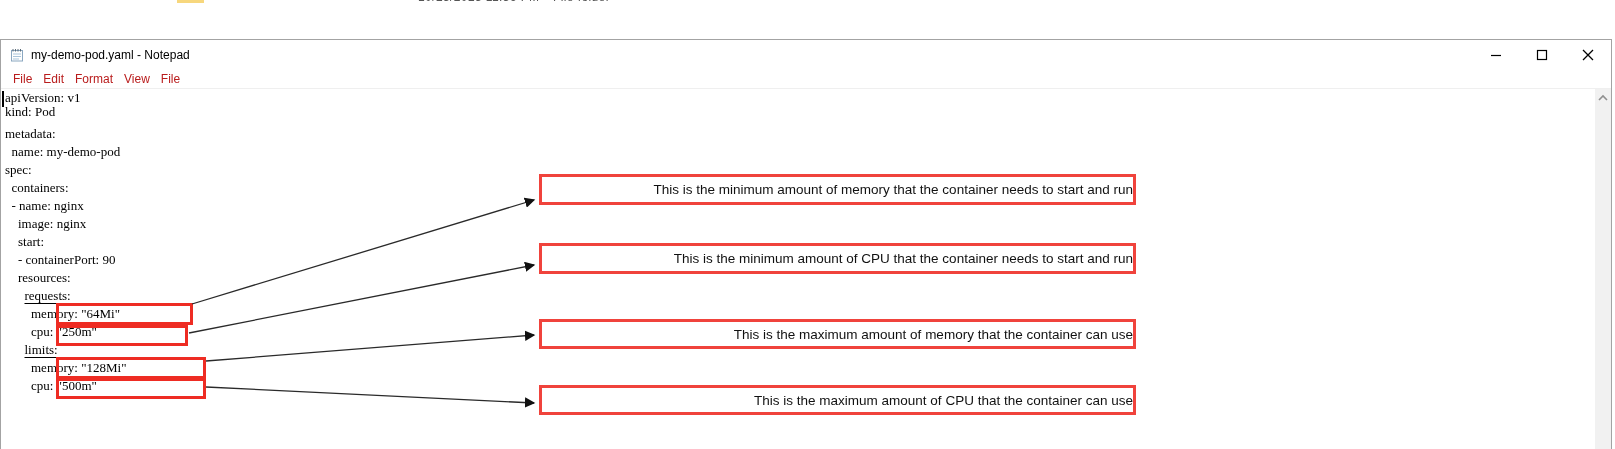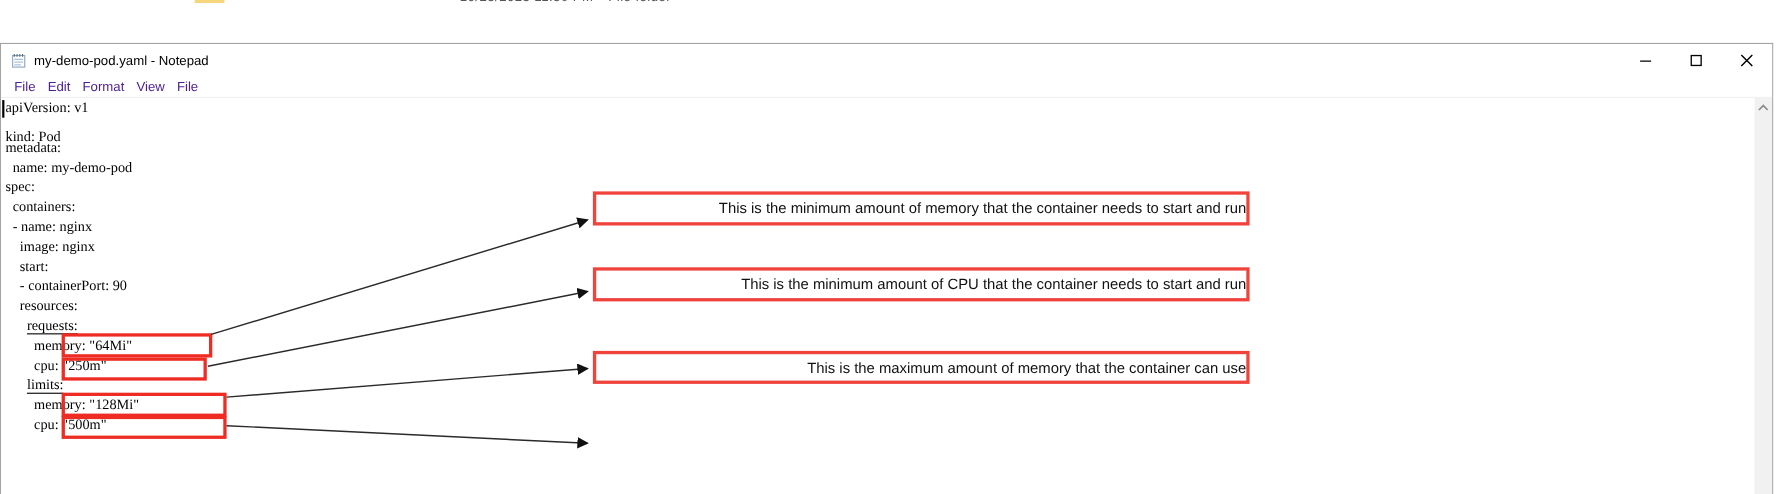--- a/index.html
+++ b/index.html
@@ -20,21 +20,21 @@
              background:#fff; border:1px solid #a3a3a3; border-bottom:none;
              display:flex; flex-direction:column;margin-top:36px; }
   .titlebar { height:29px; display:flex; align-items:center; background:#fff; flex:0 0 auto; }
   .np-icon { width:16px; height:16px; margin-left:8px; flex:0 0 auto; }
   .title { font-size:12px; color:#000; margin-left:6px; white-space:nowrap; }
   .caption-btns { margin-left:auto; display:flex; height:100%; }
   .cbtn { width:46px; height:100%; display:flex; align-items:center; justify-content:center; }
 
   .menubar { height:20px; display:flex; align-items:center; padding-left:7px;
              background:#fff; border-bottom:1px solid #efefef; flex:0 0 auto; }
-  .mitem { font-size:12px; color:#4c1d95; padding:0 5px; margin-right:1px; white-space:nowrap; }
+  .mitem { font-size:12px; color:#b91c1c; padding:0 5px; margin-right:1px; white-space:nowrap; }
 
   .editor { position:relative; flex:1 1 auto; background:#fff; overflow:hidden; }
 
   .caret { position:absolute; left:1px; top:2px; width:1.5px; height:16px; background:#000; }
 
   .yline { position:absolute; left:4px; white-space:pre; color:#000;
            font-family:Liberation Serif, serif; font-size:13px; line-height:14px; }
   .uw { text-decoration:underline; text-underline-offset:3px; }
 
   .hl { position:absolute; border:3px solid #ee2c23; background:transparent; pointer-events:none; }
@@ -106,21 +106,21 @@
       <span class="mitem">Format</span>
       <span class="mitem">View</span>
       <span class="mitem">File</span>
     </div>
 
     <div class="editor">
 
       <div class="caret"></div>
 
       <div class="yline" style="top:2px"><span></span><span>apiVersion: v1</span></div>
-      <div class="yline" style="top:28px"><span></span><span>kind: Pod</span></div>
+      <div class="yline" style="top:16px"><span></span><span>kind: Pod</span></div>
       <div class="yline" style="top:38px"><span></span><span>metadata:</span></div>
       <div class="yline" style="top:56px"><span>  </span><span>name: my-demo-pod</span></div>
       <div class="yline" style="top:74px"><span></span><span>spec:</span></div>
       <div class="yline" style="top:92px"><span>  </span><span>containers:</span></div>
       <div class="yline" style="top:110px"><span>  </span><span>- name: nginx</span></div>
       <div class="yline" style="top:128px"><span>    </span><span>image: nginx</span></div>
       <div class="yline" style="top:146px"><span>    </span><span>start:</span></div>
       <div class="yline" style="top:164px"><span>    </span><span>- containerPort: 90</span></div>
       <div class="yline" style="top:182px"><span>    </span><span>resources:</span></div>
       <div class="yline" style="top:200px"><span>      </span><span class="uw">requests:</span></div>
@@ -149,20 +149,23 @@
 
       <div class="note" style="top:85px; height:31px">
           <span>This is the minimum amount of memory that the container needs to start and run</span>
         </div>
       <div class="note" style="top:154px; height:31px">
           <span>This is the minimum amount of CPU that the container needs to start and run</span>
         </div>
       <div class="note" style="top:230px; height:30px">
           <span>This is the maximum amount of memory that the container can use</span>
         </div>
+      <div class="note" style="top:296px; height:30px">
+          <span>This is the maximum amount of CPU that the container can use</span>
+        </div>
 
       <div class="scrollbar">
         <div class="sb-up">
           <svg width="12" height="8" viewBox="0 0 12 8">
             <polyline points="2,6 6,2 10,6" fill="none" stroke="#8f8f8f" stroke-width="1.6"></polyline>
           </svg>
         </div>
       </div>
 
     </div>

